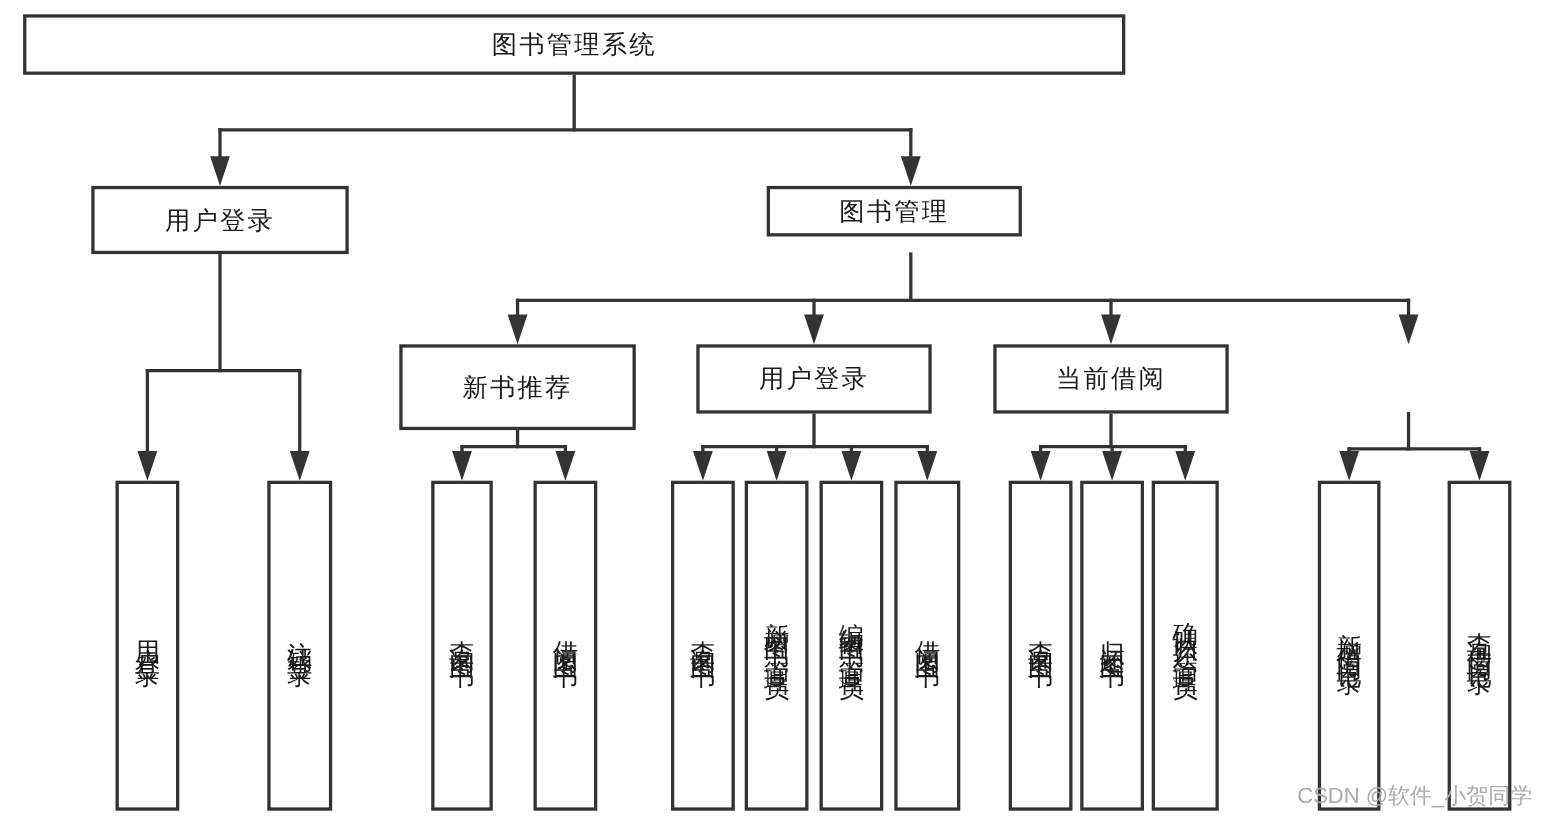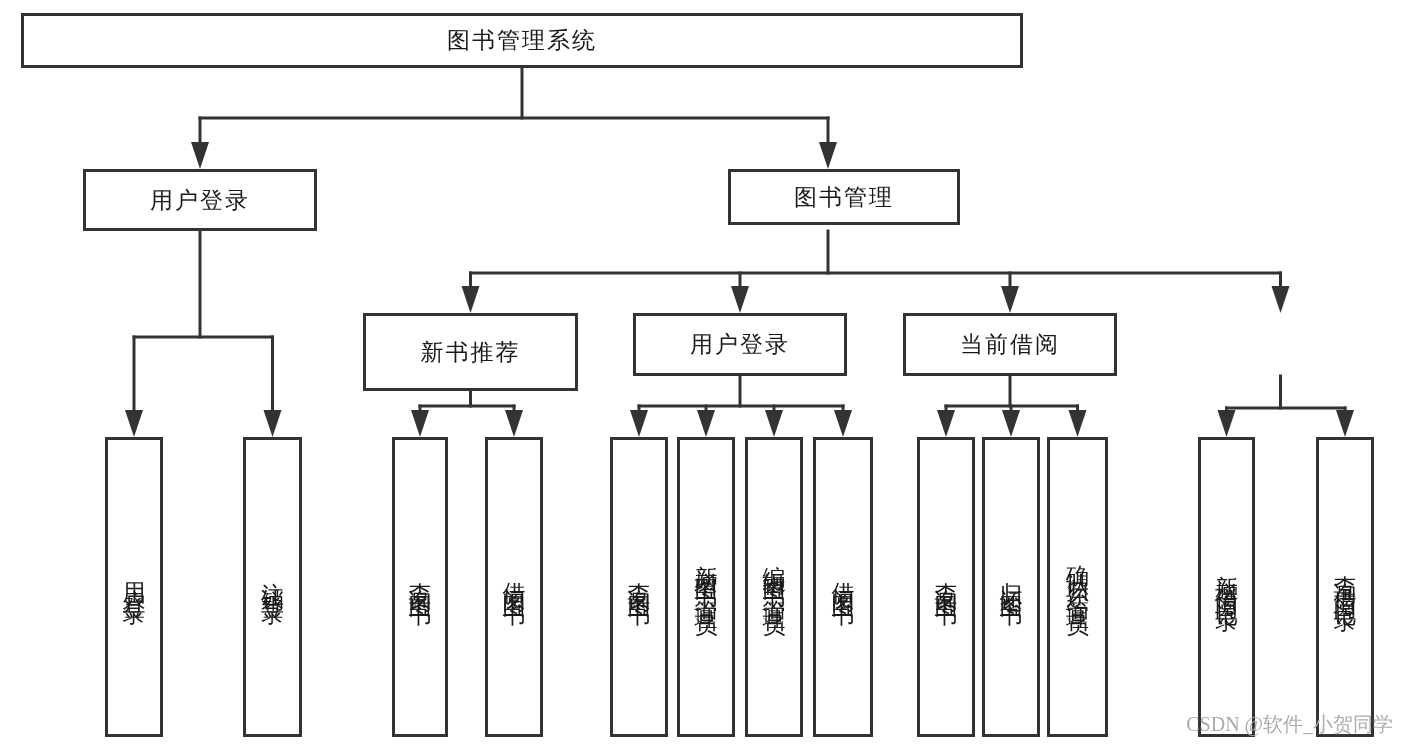--- a/index.html
+++ b/index.html
@@ -1,20 +1,20 @@
 <!DOCTYPE html>
 <html style="--line: #333333; --text: #1a1a1a; --bg: #ffffff; --wm: #ababab;"><head>
 <meta charset="utf-8">
 <style>
   html,body{margin:0;padding:0;background:#fff;}
   .canvas{
     position:relative;
     width:1405px;height:747px;
     background:var(--bg,#ffffff);
-    font-family:Liberation Serif, serif;
+    font-family:Liberation Sans, sans-serif;
     overflow:hidden;
   }
   .connectors{position:absolute;left:0;top:0;width:1405px;height:747px;}
   .node{
     position:absolute;
     box-sizing:border-box;
     background:#fff;
     border:3px solid var(--line,#333333);
     display:flex;
     align-items:center;
@@ -105,21 +105,21 @@
       <line x1="1226.5" y1="408" x2="1345" y2="408" stroke="#333333" stroke-width="3" stroke-linecap="square"></line>
       <line x1="1226.5" y1="408" x2="1226.5" y2="414" stroke="#333333" stroke-width="3" stroke-linecap="square"></line>
       <polygon points="1217.5,410 1235.5,410 1226.5,437" fill="#333333"></polygon>
       <line x1="1345" y1="408" x2="1345" y2="414" stroke="#333333" stroke-width="3" stroke-linecap="square"></line>
       <polygon points="1336,410 1354,410 1345,437" fill="#333333"></polygon>
     </svg>
 
   <div class="node h" style="left:21px;top:13px;width:1002px;height:55px">图书管理系统</div>
 
   <div class="node h" style="left:83px;top:169px;width:234px;height:62px">用户登录</div>
-  <div class="node h" style="left:728px;top:169px;width:232px;height:56px">图书管理</div>
+  <div class="node h" style="left:697px;top:169px;width:232px;height:46px">图书管理</div>
 
   <div class="node h" style="left:363px;top:313px;width:215px;height:78px">新书推荐</div>
   <div class="node h" style="left:633px;top:313px;width:214px;height:63px">用户登录</div>
   <div class="node h" style="left:903px;top:313px;width:214px;height:63px">当前借阅</div>
 
   <div class="node v" style="left:105px;top:437px;width:58px;height:300px">
     <span class="vtext">用户登录</span>
   </div>
   <div class="node v" style="left:243px;top:437px;width:59px;height:300px">
     <span class="vtext">注销登录</span>

